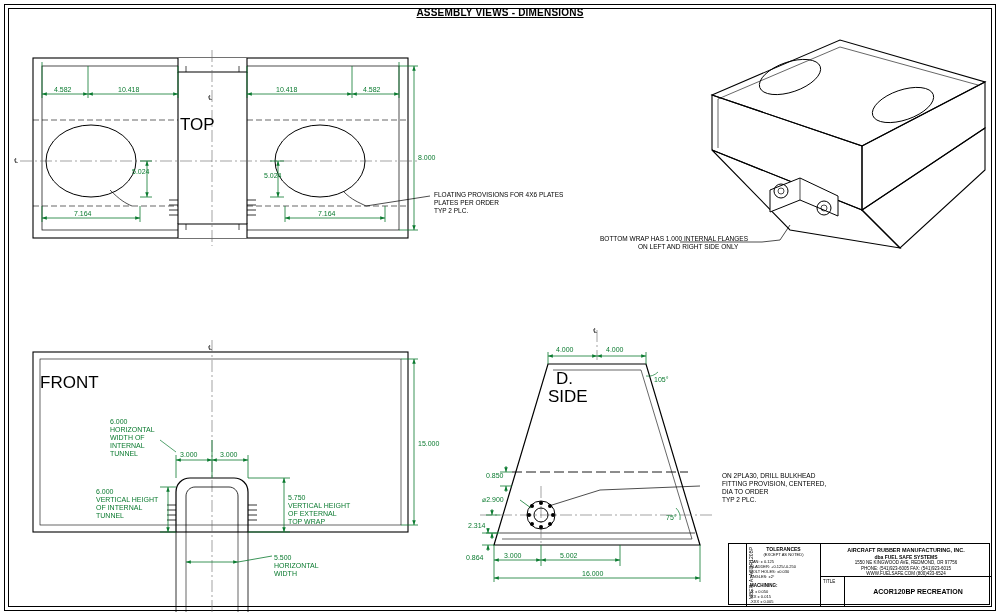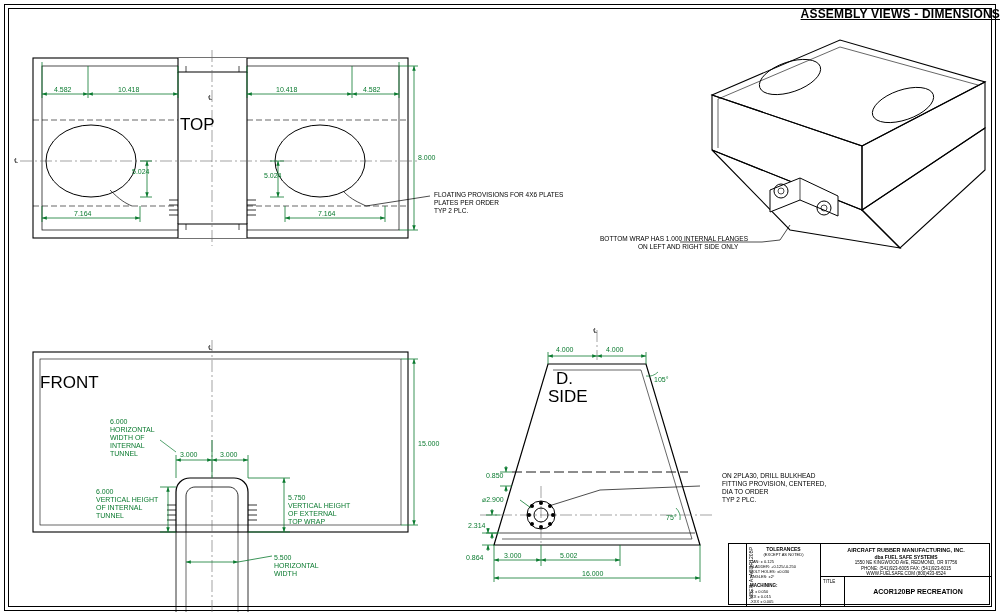--- a/index.html
+++ b/index.html
@@ -1,20 +1,20 @@
 <!DOCTYPE html>
 <html><head>
 <meta charset="utf-8">
 <style>
   html,body{margin:0;padding:0;background:#ffffff;}
   body{width:1000px;height:615px;overflow:hidden;font-family:"Liberation Sans",sans-serif;color:#000;}
   #sheet{position:relative;width:1000px;height:615px;}
   .frame{position:absolute;left:4px;top:4px;width:990px;height:605px;border:1px solid #000;}
   .frame2{position:absolute;left:8px;top:8px;width:982px;height:597px;border:1px solid #000;}
-  .sheet-title{position:absolute;left:0;top:7px;width:1000px;text-align:right;font-size:12px;font-weight:bold;letter-spacing:.2px;text-decoration:underline;}
+  .sheet-title{position:absolute;left:0;top:7px;width:1000px;text-align:center;font-size:10px;font-weight:bold;letter-spacing:.2px;text-decoration:underline;}
   svg{position:absolute;left:0;top:0;}
   .dim{font-size:7px;font-family:"Liberation Sans",sans-serif;fill:#000;}
   .dimg{font-size:7px;font-family:"Liberation Sans",sans-serif;fill:#0a7a2f;}
   .note{font-size:6.5px;font-family:"Liberation Sans",sans-serif;fill:#000;}
   .bigview{font-size:17px;font-family:"Liberation Sans",sans-serif;fill:#000;}
   .tb{position:absolute;border:1px solid #000;box-sizing:border-box;}
   .tb-text{font-size:5px;line-height:1.25;}
   #titleblock{left:728px;top:543px;width:262px;height:62px;}
   .tbcell{position:absolute;box-sizing:border-box;}
   .ctr{text-align:center;}

